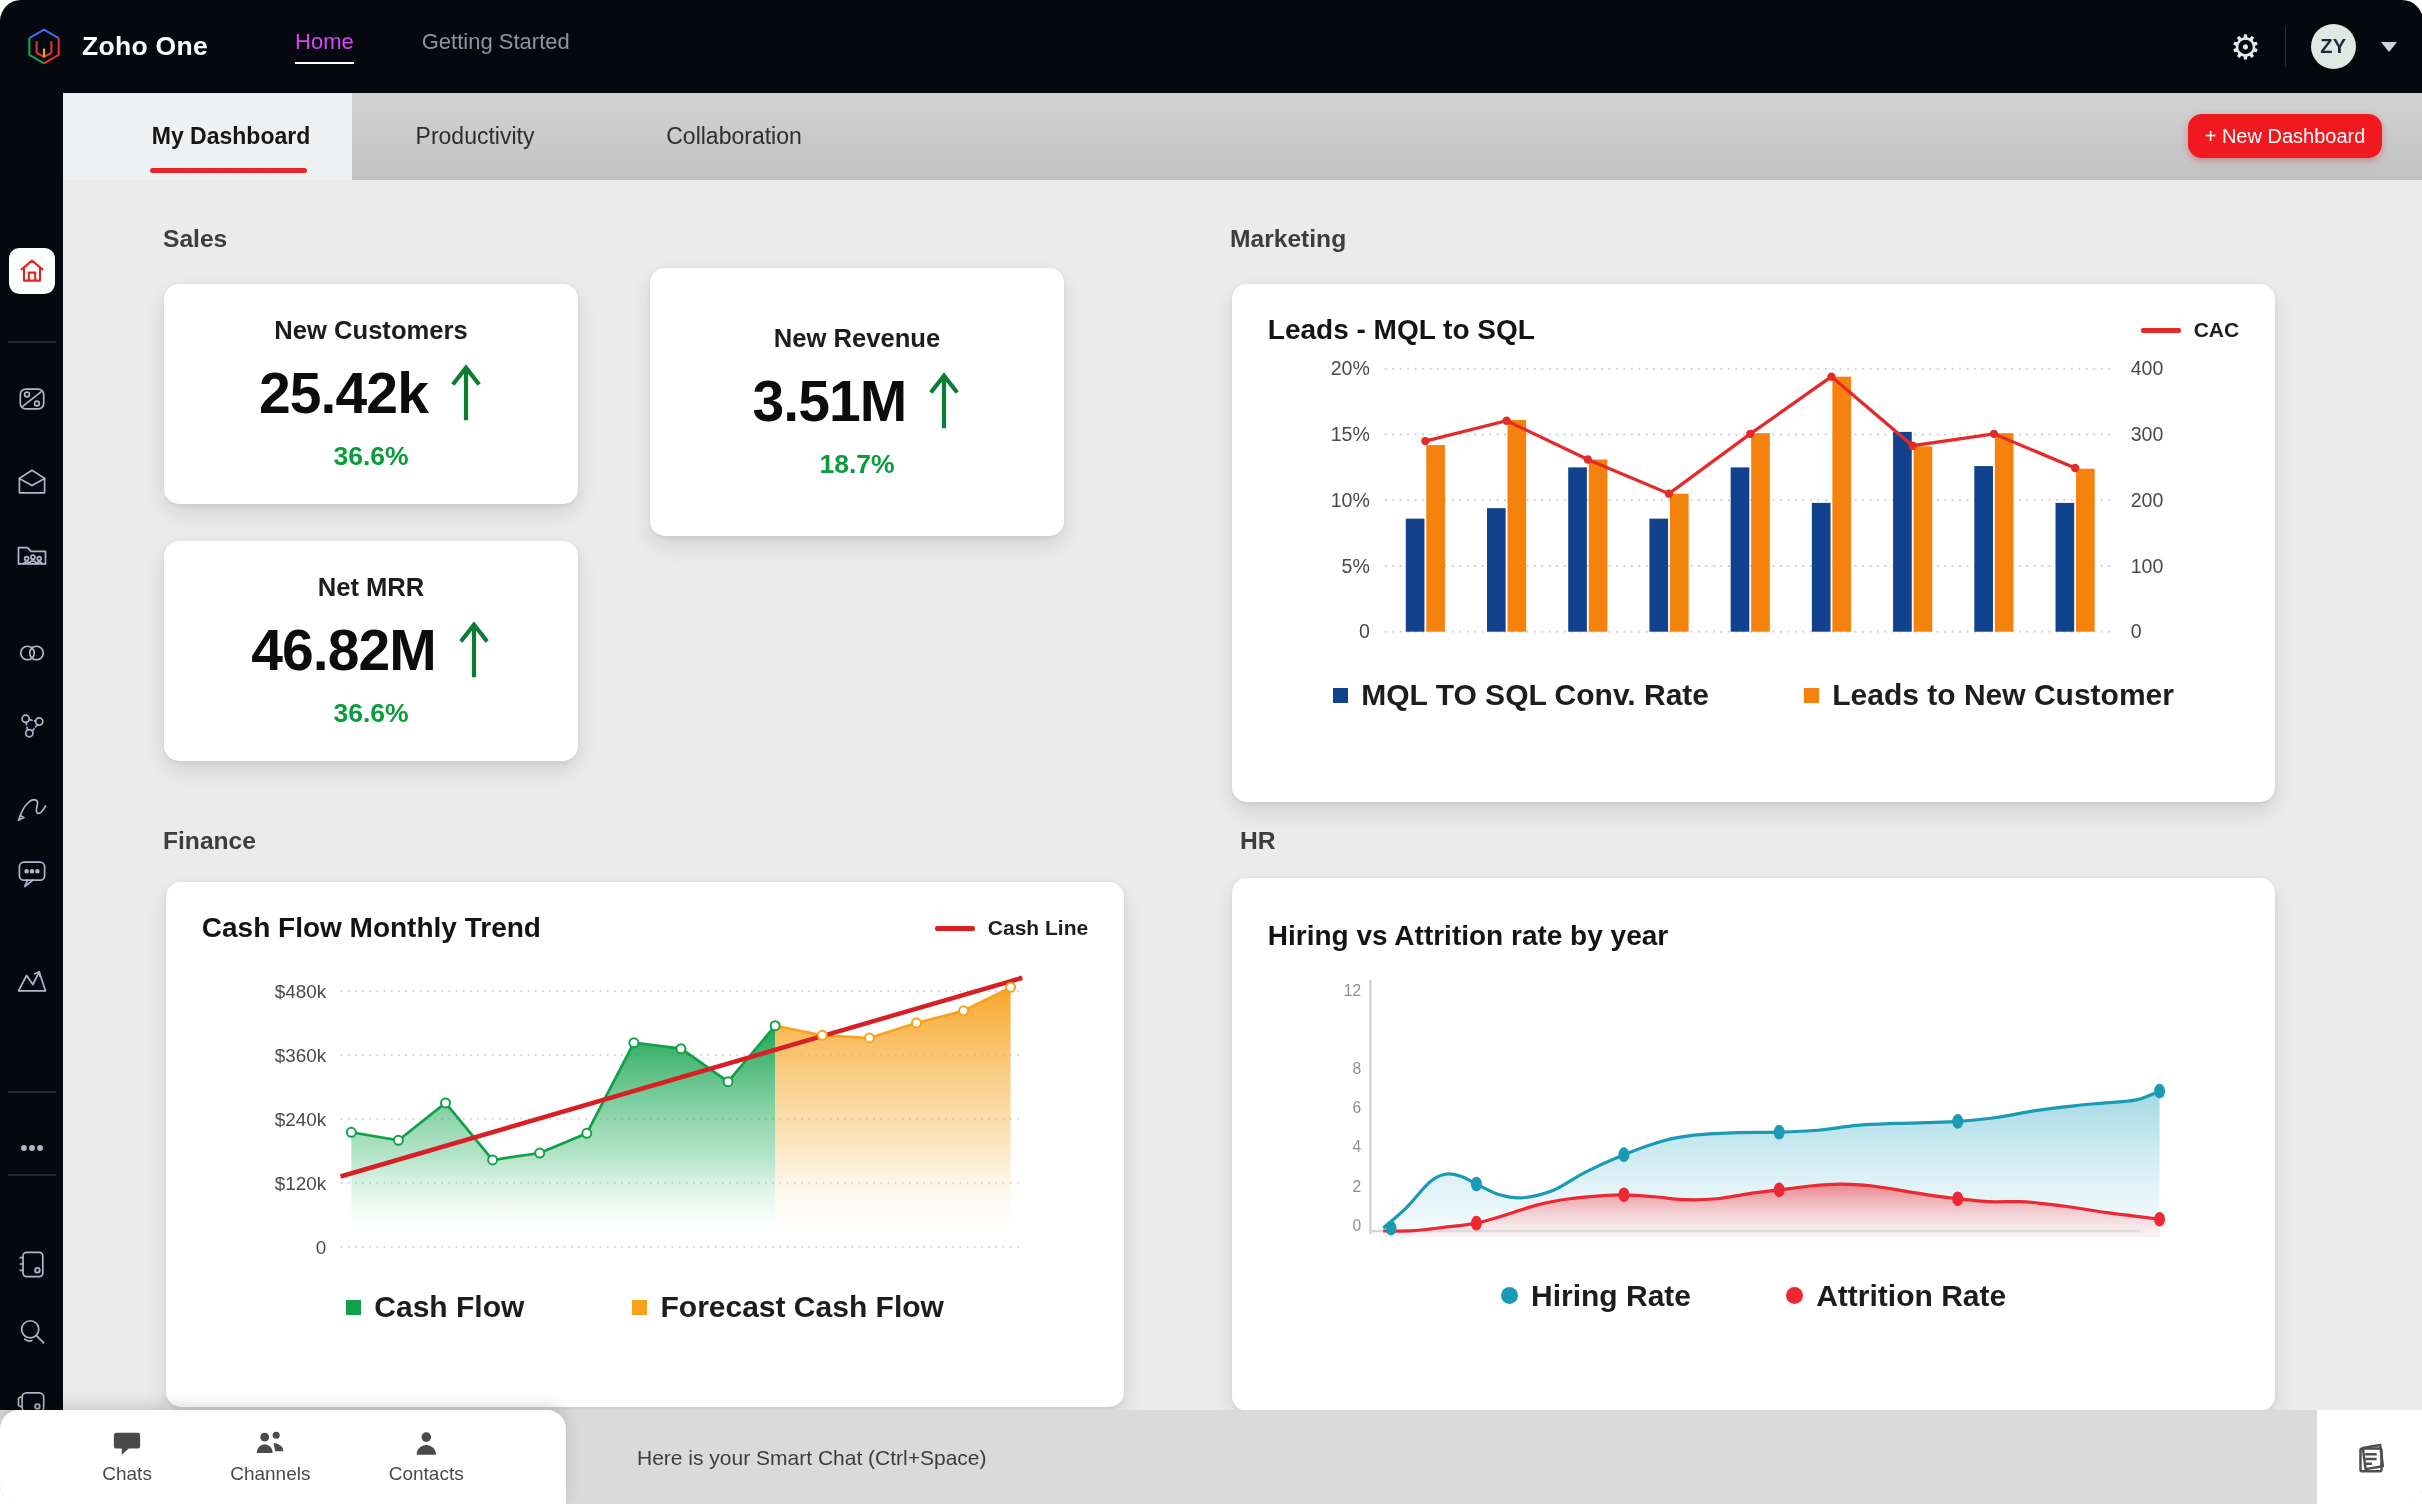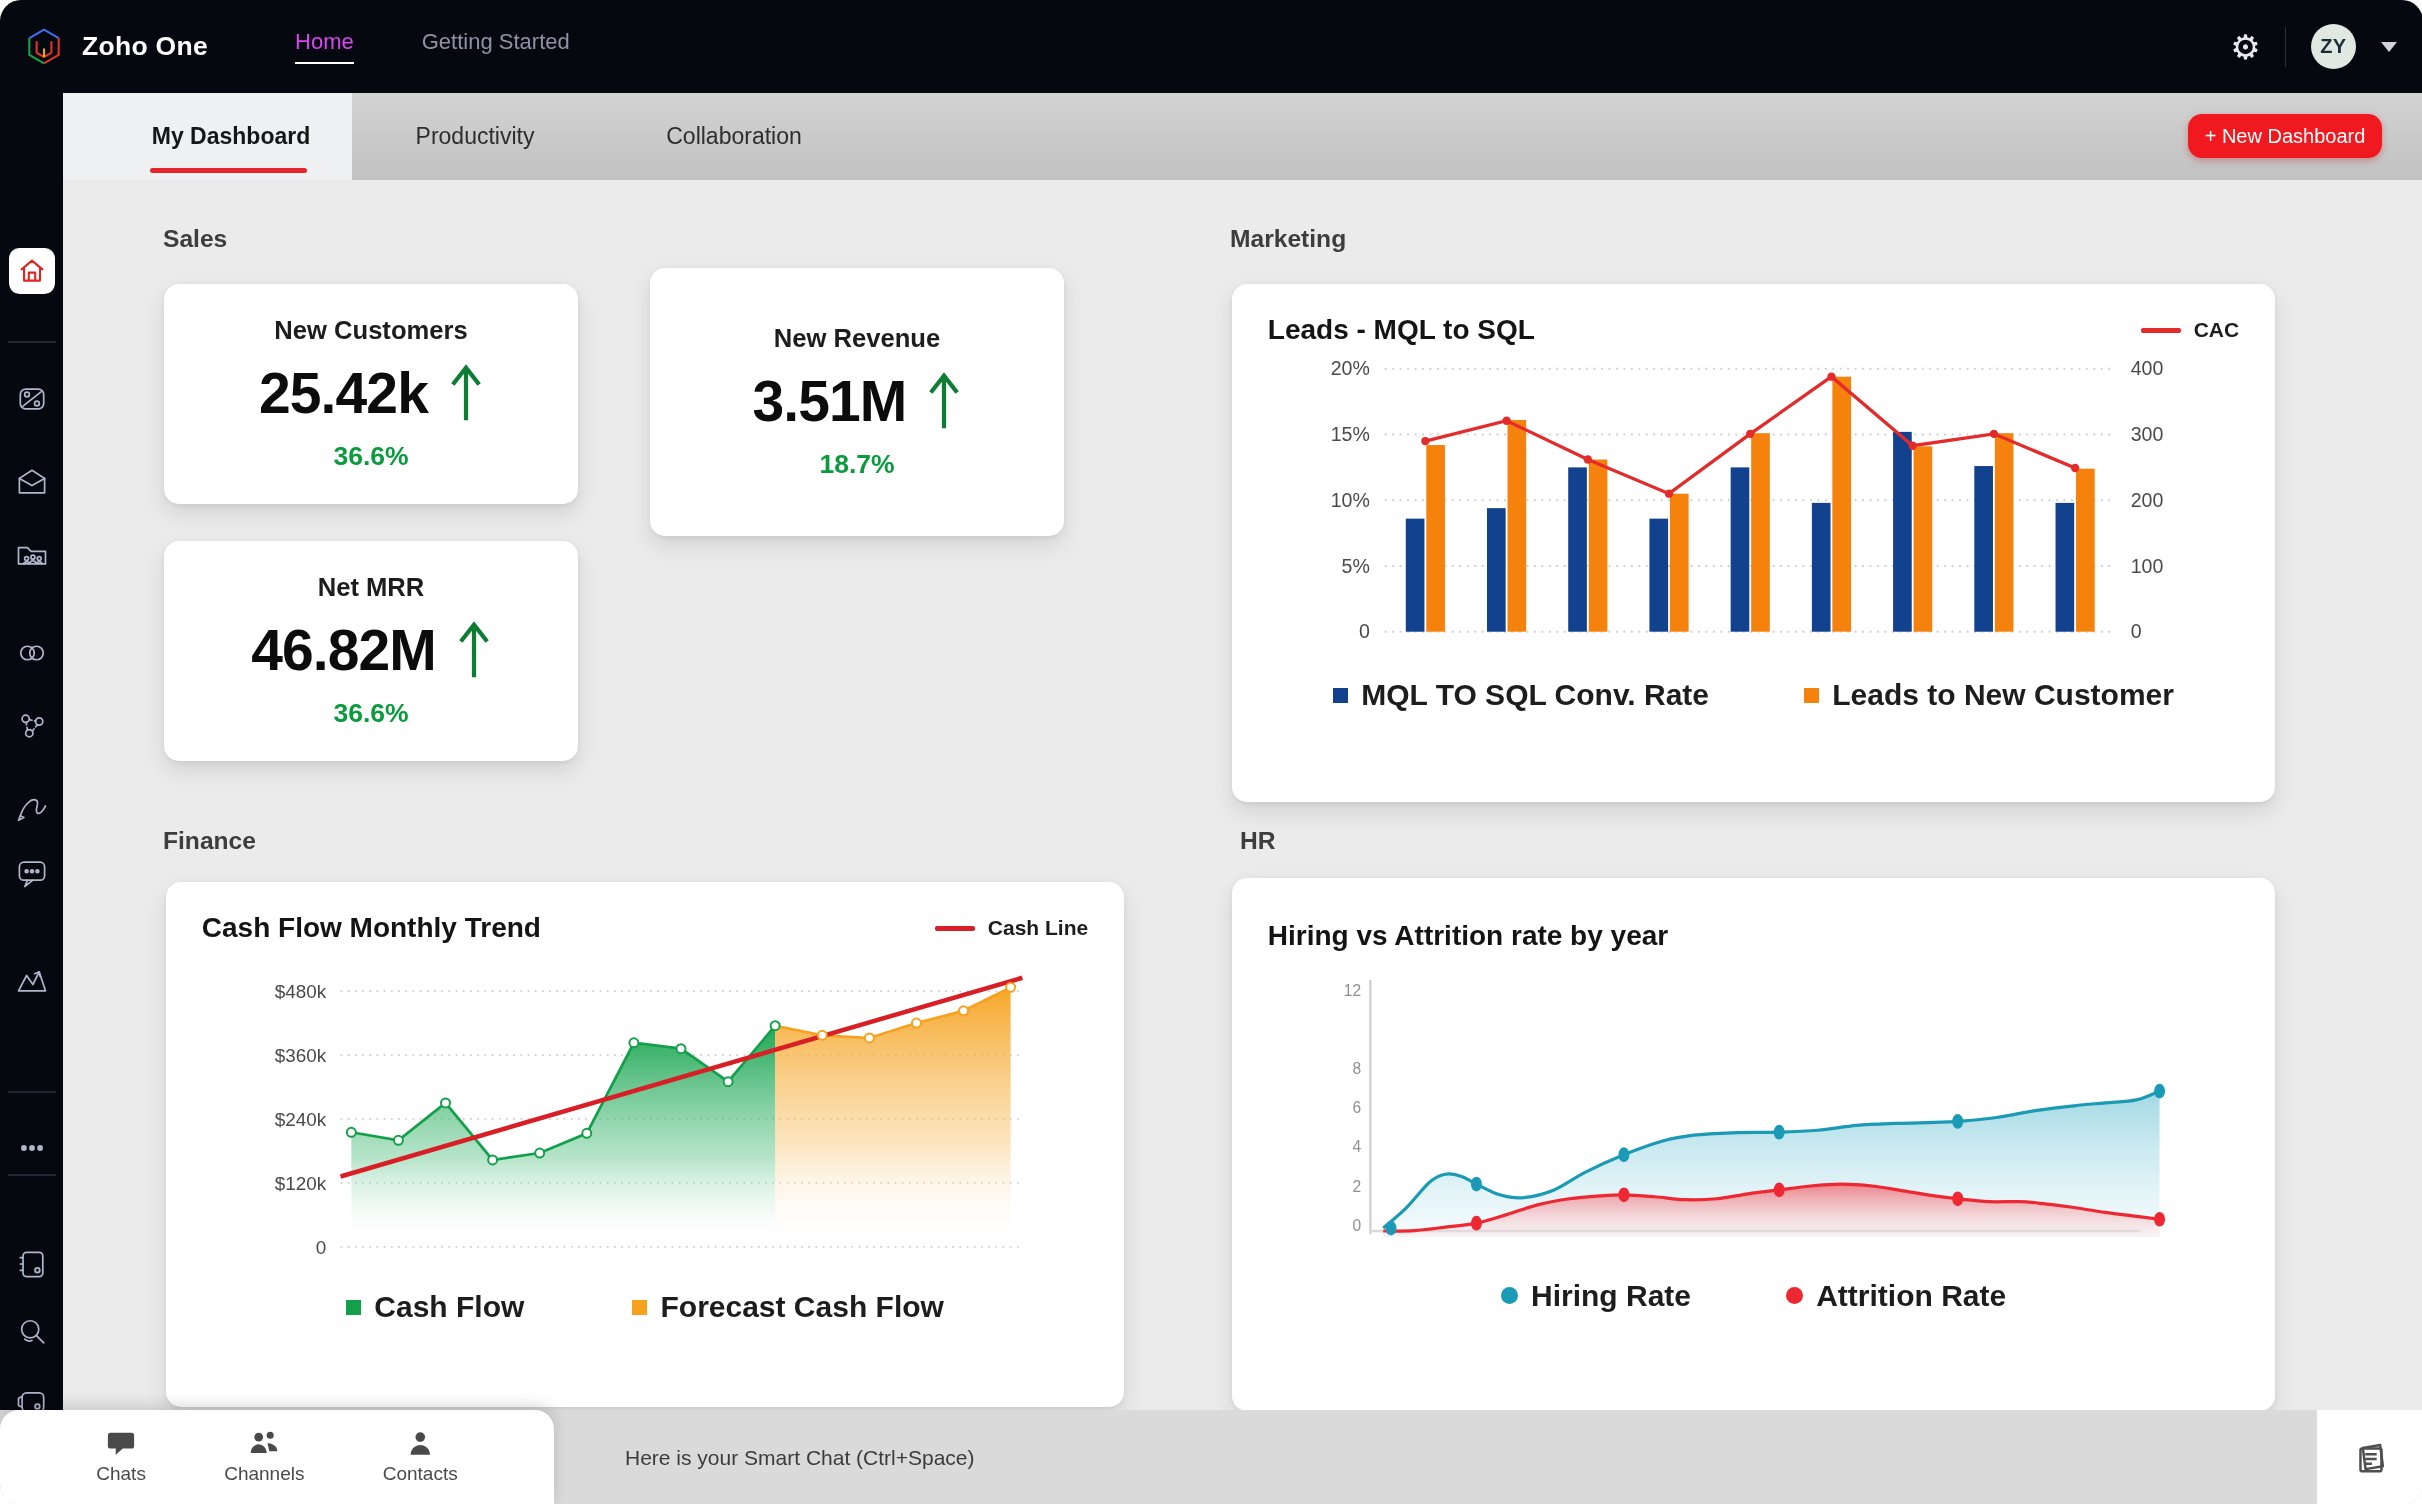--- a/index.html
+++ b/index.html
@@ -55,21 +55,21 @@
   .chart-svg{display:block;width:100%;margin-top:5.7px;}
   .legend-row{display:flex;justify-content:center;align-items:center;gap:95px;font-size:30px;font-weight:700;color:#1d1d1d;padding:9.5px 0 11.4px;}
   .legend-item{display:flex;align-items:center;gap:13.2px;}
   .sw{display:inline-block;width:15px;height:15px;}
   .sw.dot{width:17px;height:17px;border-radius:50%;}
   .ax{font-size:21px;fill:#4a4a4a;font-weight:500;font-family:"Liberation Sans",sans-serif;}
   .ax-sm{font-size:17px;fill:#8f8f8f;font-family:"Liberation Sans",sans-serif;}
 
   
   .bottombar{position:absolute;left:0;right:0;bottom:0;height:95px;background:#dadada;display:flex;z-index:40;}
-  .chat-tabs{width:518px;background:#fff;border-radius:19px 19px 0 0;box-shadow:0 -4.7px 15px rgba(0,0,0,.14);display:flex;align-items:center;justify-content:space-evenly;padding:0 18px;}
+  .chat-tabs{width:518px;background:#fff;border-radius:19px 19px 0 0;box-shadow:0 -4.7px 15px rgba(0,0,0,.14);display:flex;align-items:center;justify-content:space-evenly;padding:0 24px;}
   .chat-tab{display:flex;flex-direction:column;align-items:center;gap:6.6px;cursor:pointer;}
   .chat-tab svg{fill:#4a4a4a;}
   .chat-tab span{font-size:19px;color:#4a4a4a;}
   .smart-chat{flex:1;display:flex;align-items:center;padding-left:71px;cursor:text;}
   .smart-chat span{font-size:21px;color:#3c3c3c;}
   .notes-btn{width:106px;background:#fff;display:flex;align-items:center;justify-content:center;cursor:pointer;}
   .notes-btn svg{stroke:#4f4f4f;fill:none;stroke-width:2.6;stroke-linejoin:round;}
 </style>
 </head>
 <body>

